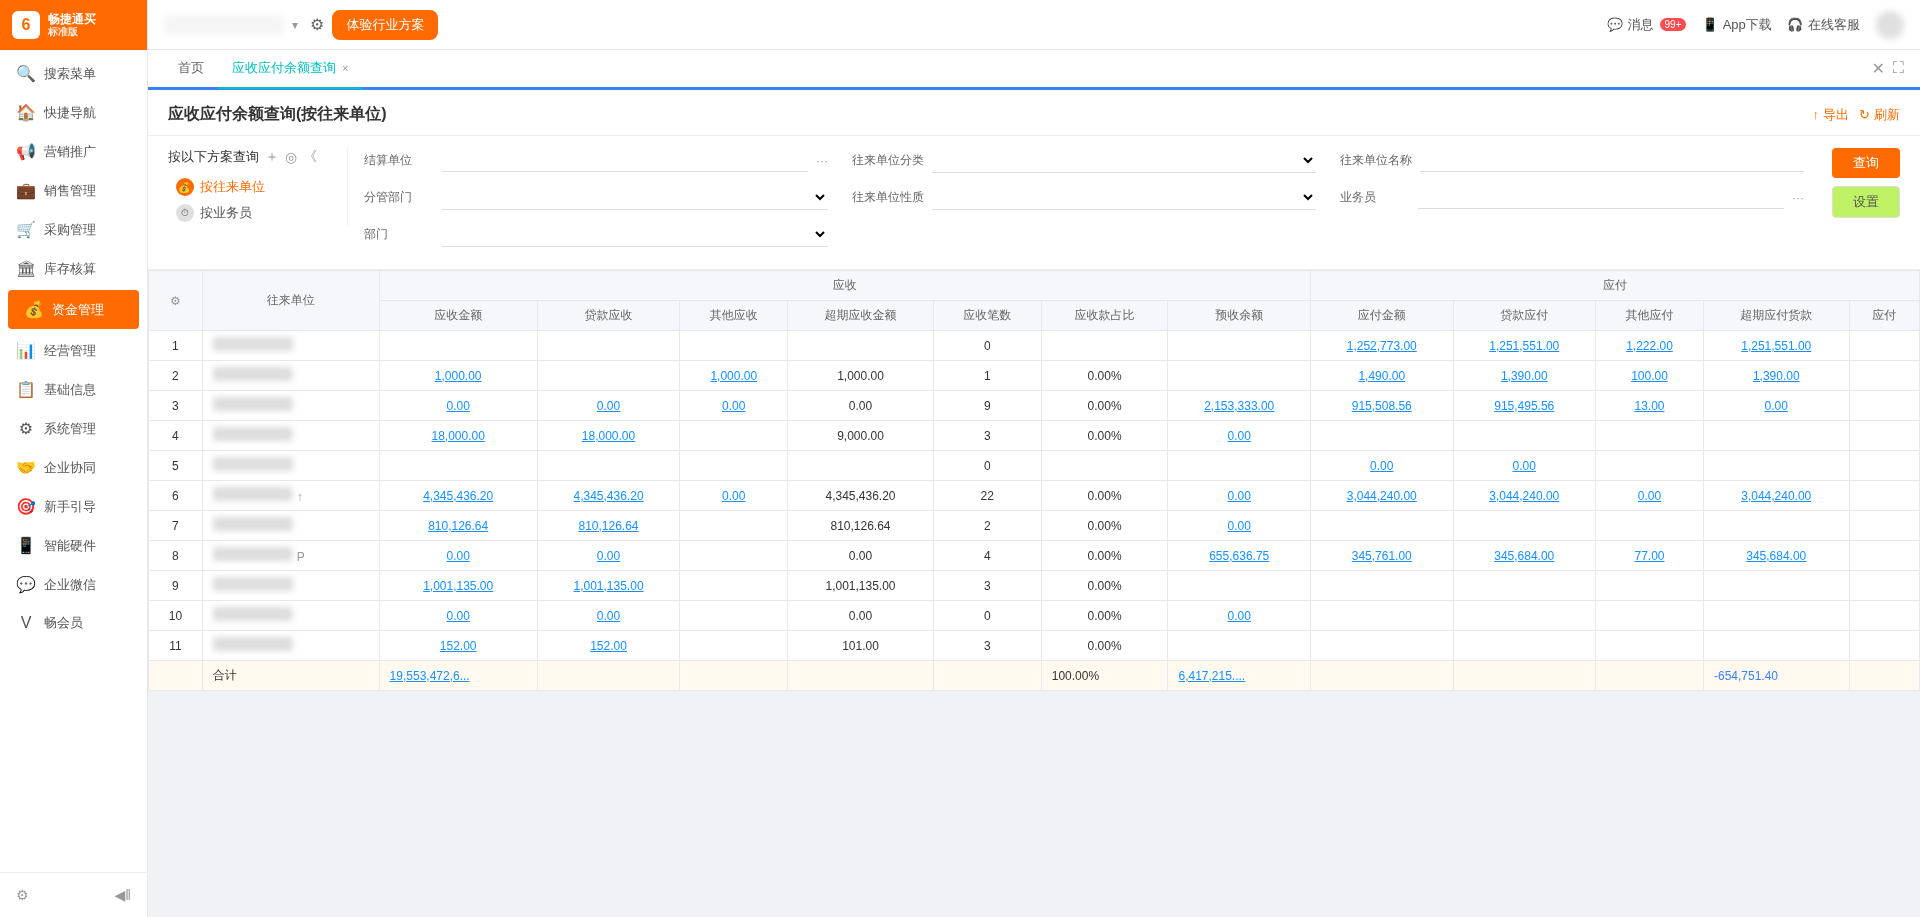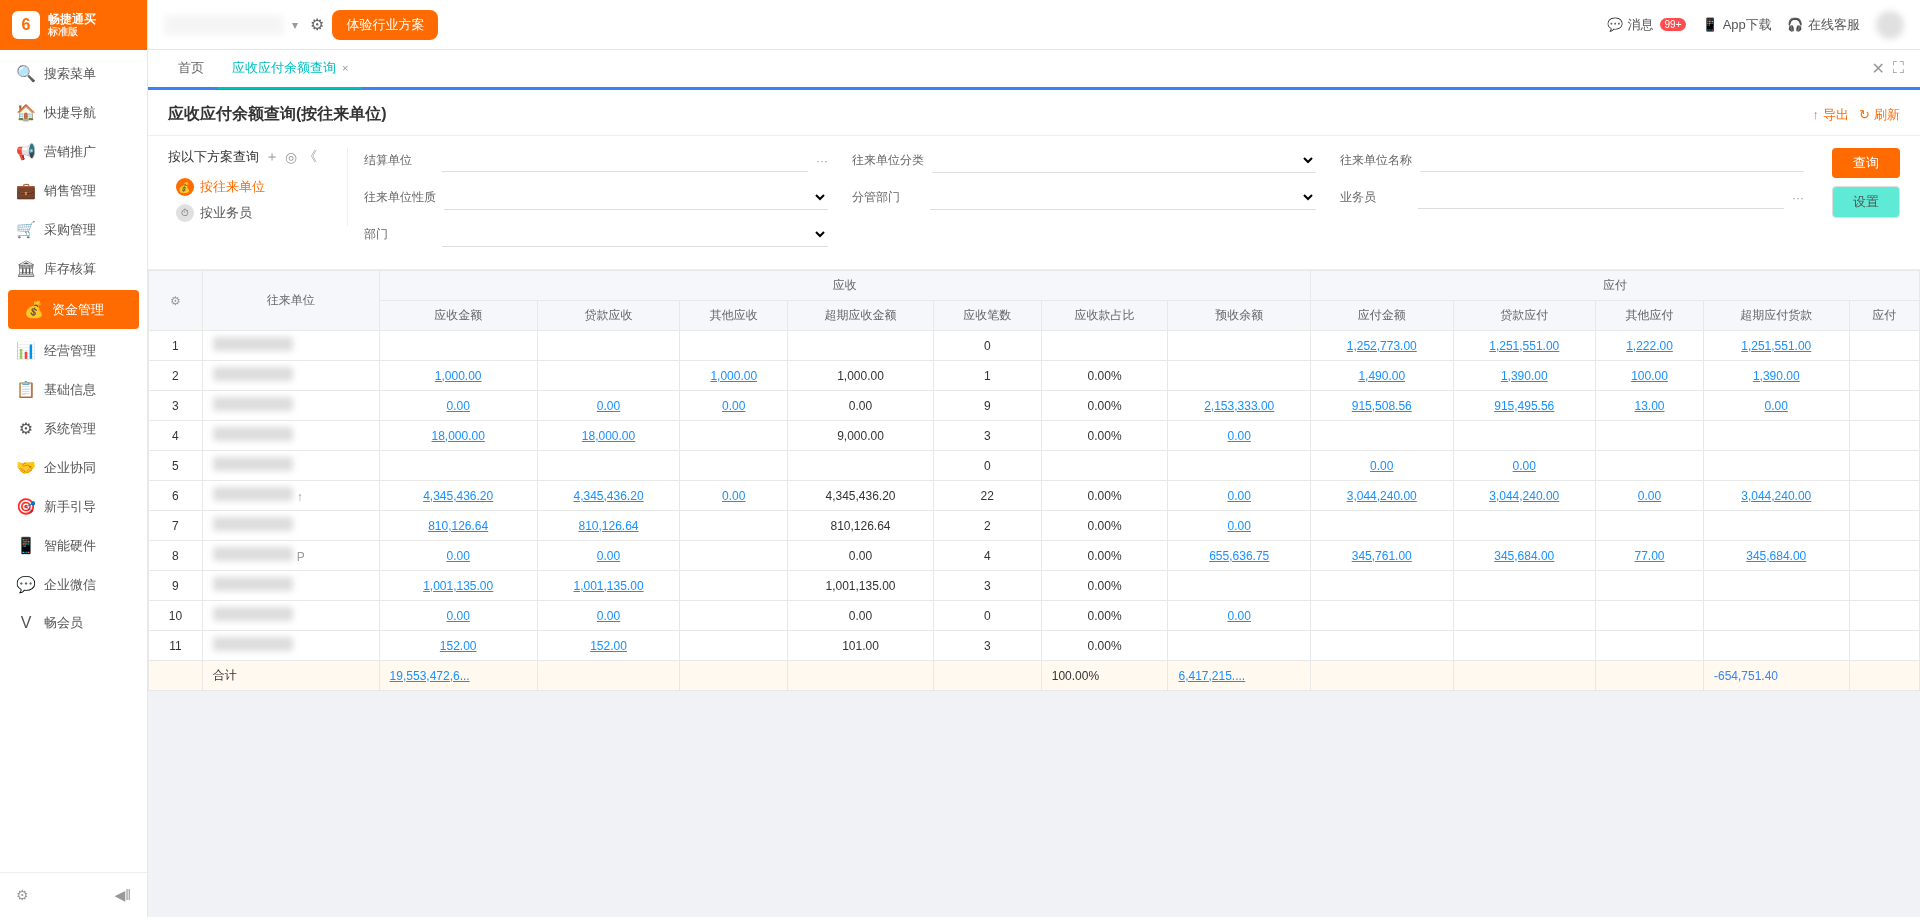--- a/index.html
+++ b/index.html
@@ -107,21 +107,21 @@
       flex: 1; border: none; border-bottom: 1px solid #ddd; padding: 4px 6px;
       font-size: 12px; background: transparent; outline: none; font-family: inherit;
       cursor: pointer;
     }
     .filter-ellipsis { color: #999; cursor: pointer; }
     .query-btn {
       background: #ff6b00; color: #fff; border: none; border-radius: 4px;
       padding: 6px 18px; font-size: 13px; cursor: pointer; font-family: inherit;
     }
     .settings-btn {
-      background: #5eead4; color: #555; border: 1px solid #ddd; border-radius: 4px;
+      background: #bef264; color: #555; border: 1px solid #ddd; border-radius: 4px;
       padding: 6px 18px; font-size: 13px; cursor: pointer; font-family: inherit;
     }
     .scheme-option {
       display: flex; align-items: center; gap: 6px; padding: 4px 8px;
       cursor: pointer; font-size: 13px; color: #555;
     }
     .scheme-option.active { color: #ff6b00; }
     .scheme-icon { width: 18px; height: 18px; border-radius: 50%; display: flex; align-items: center; justify-content: center; font-size: 10px; }
     .scheme-icon.orange { background: #ff6b00; color: #fff; }
     .scheme-icon.gray { background: #e0e0e0; color: #666; }
@@ -316,27 +316,27 @@
             <select class="filter-select">
               <option value=""></option>
             </select>
           </div>
           <div class="filter-field">
             <label>往来单位名称</label>
             <input class="filter-input" placeholder="" style="">
           </div>
 
           <div class="filter-field">
-            <label>往来单位性质</label>
+            <label>分管部门</label>
             <select class="filter-select">
               <option value=""></option>
             </select>
           </div>
           <div class="filter-field">
-            <label>分管部门</label>
+            <label>往来单位性质</label>
             <select class="filter-select">
               <option value=""></option>
             </select>
           </div>
           <div class="filter-field">
             <label>业务员</label>
             <input class="filter-input" placeholder="" style="">
             <span class="filter-ellipsis">···</span>
           </div>
 

